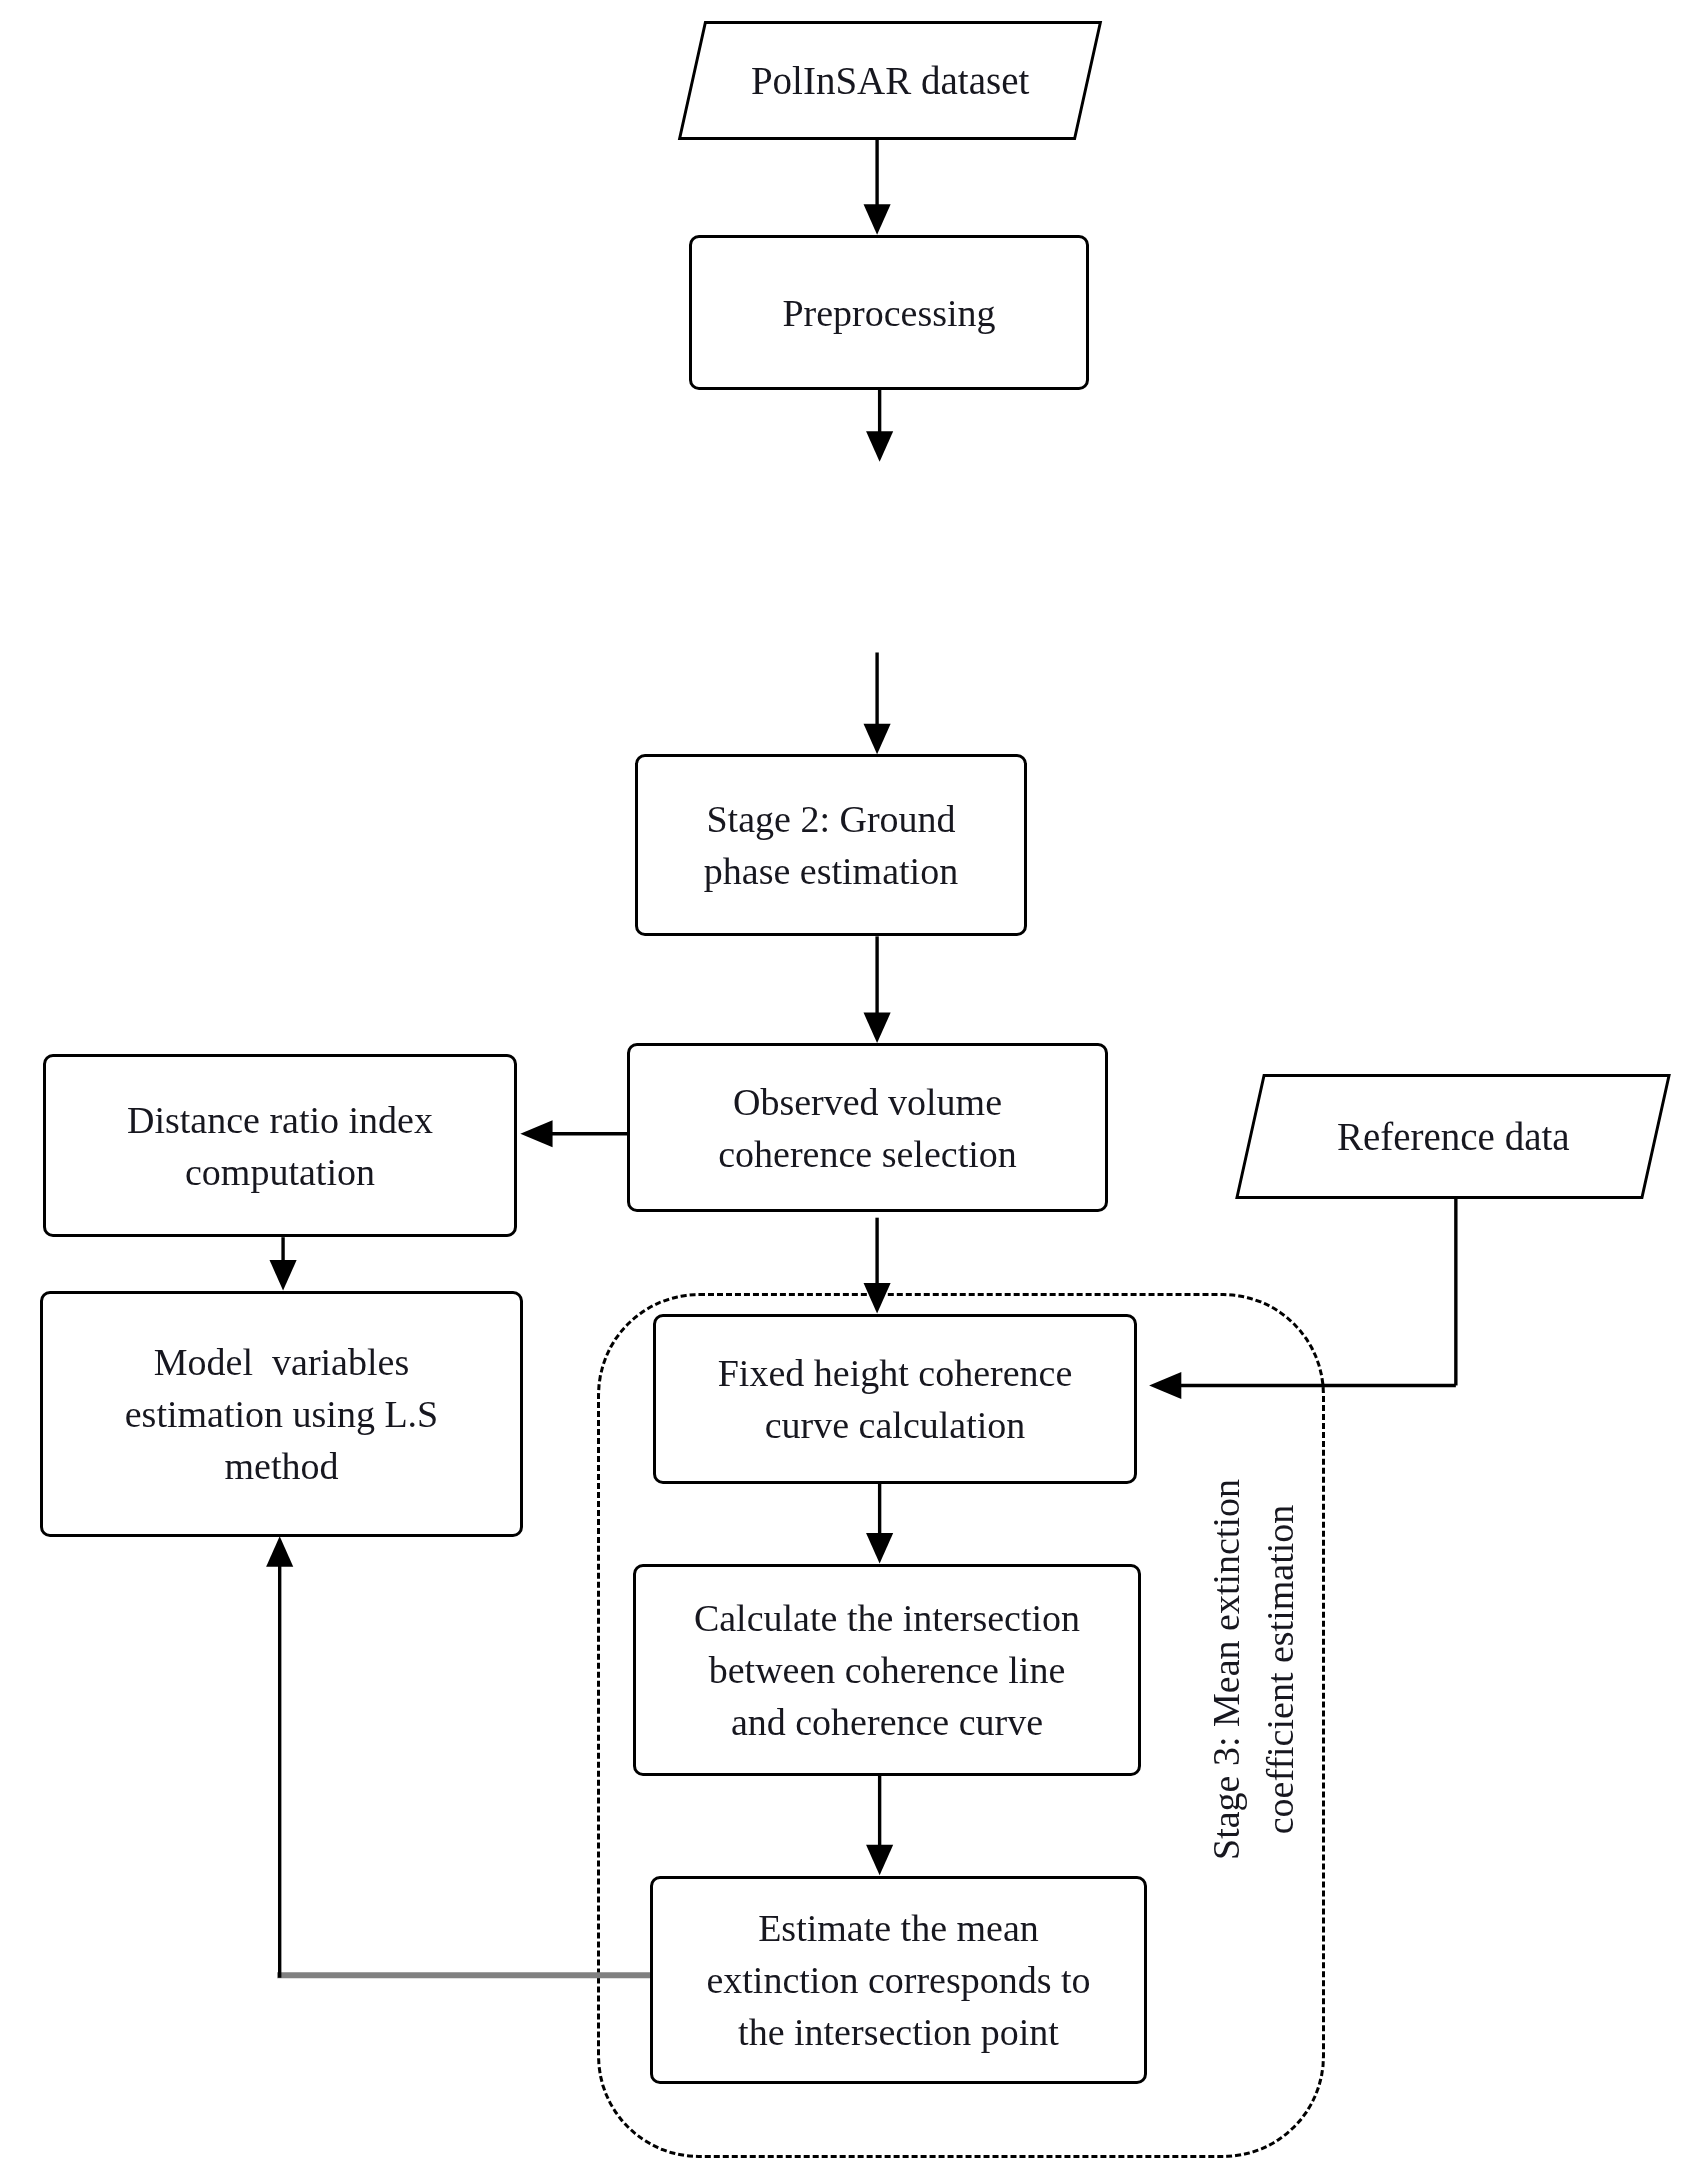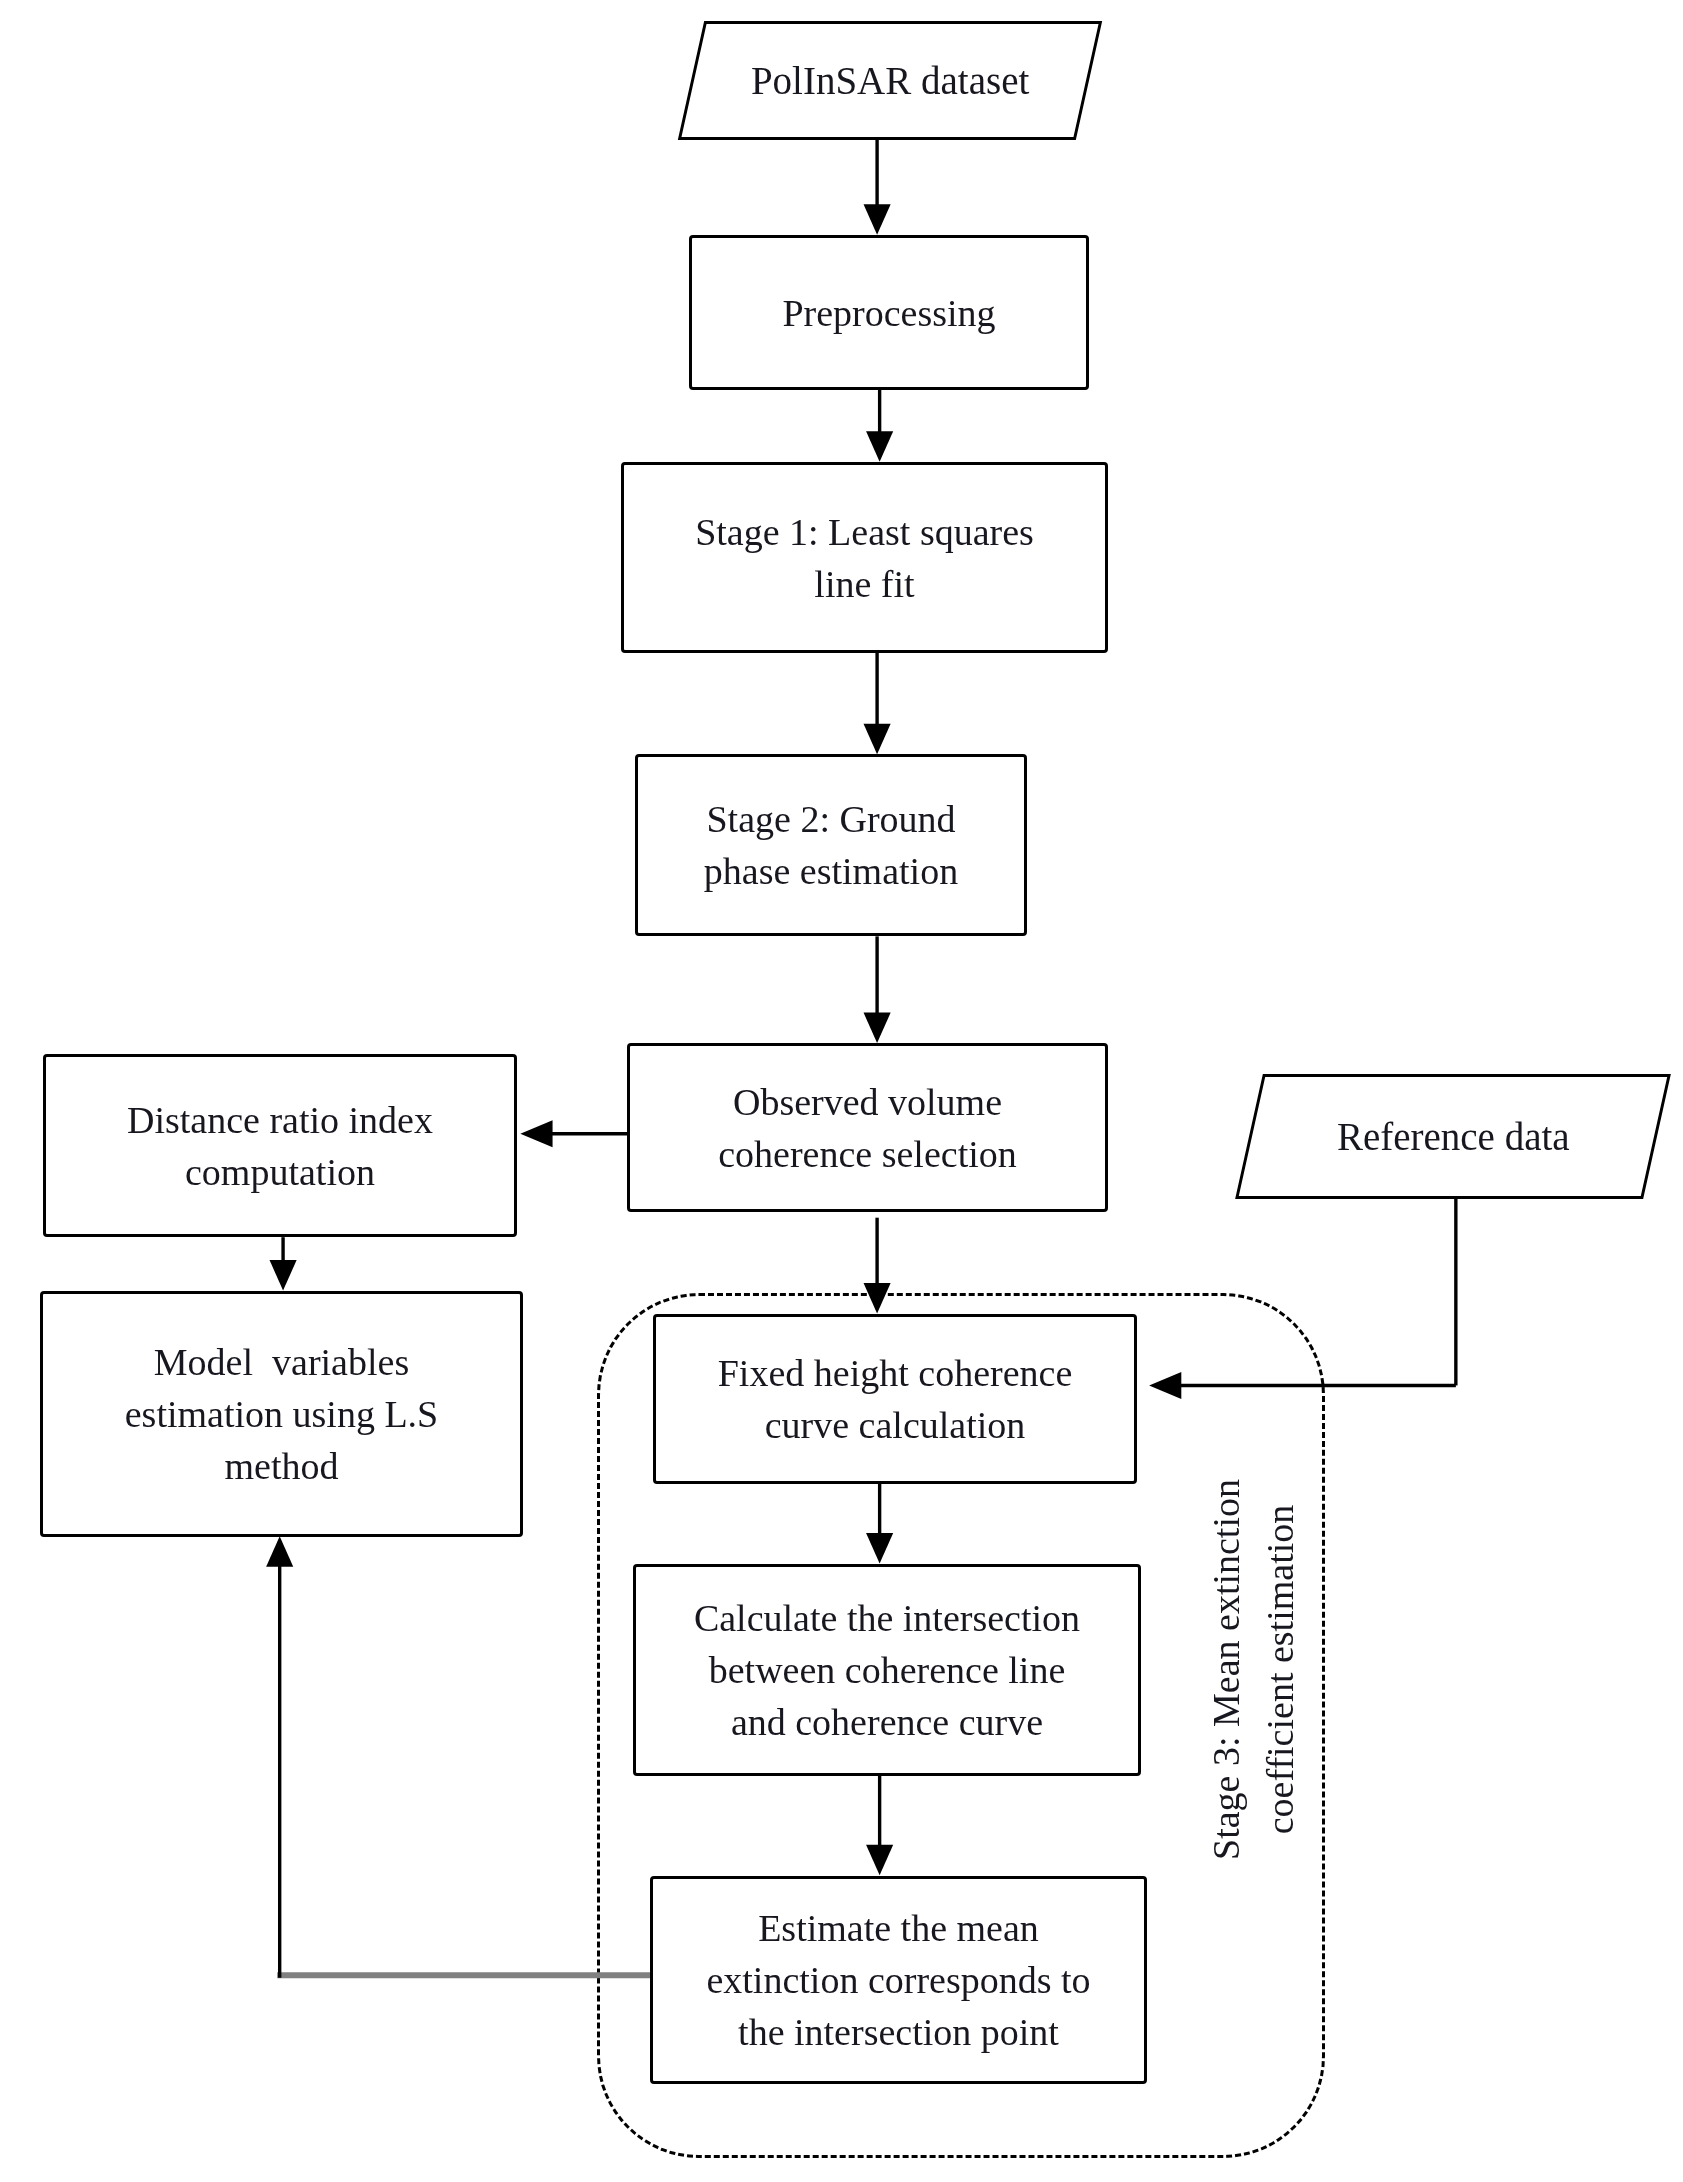--- a/index.html
+++ b/index.html
@@ -5,21 +5,21 @@
   html,body{margin:0;padding:0;background:#ffffff;}
   .canvas{
     position:relative;width:1683px;height:2182px;background:#ffffff;
     font-family:"Liberation Serif", serif;color:#17171f;overflow:hidden;
   }
   .node{
     position:absolute;box-sizing:border-box;border:3.4px solid #000;
     display:flex;align-items:center;justify-content:center;text-align:center;
     background:#ffffff;z-index:2;
   }
-  .rounded{border-radius:4px;}
+  .rounded{border-radius:10px;}
   .label{white-space:pre-wrap;font-size:38px;line-height:52px;}
   .para{transform:skewX(-12.5deg);}
   .para .label{transform:skewX(12.5deg);font-size:39px;}
   .group{
     position:absolute;box-sizing:border-box;border:3.4px dashed #000;
     border-radius:102px;background:transparent;z-index:1;
   }
   .rot{
     position:absolute;display:flex;align-items:center;justify-content:center;
     text-align:center;transform:rotate(-90deg);z-index:2;
@@ -49,24 +49,20 @@
   <div class="group" id="group3"></div>
 
   <div class="node para" id="polinsar">
     <div class="label">PolInSAR dataset</div>
   </div>
 
   <div class="node rounded" id="preprocessing">
     <div class="label">Preprocessing</div>
   </div>
 
-  <div class="node rounded" id="stage1">
-    <div class="label">Stage 1: Least squares
-line fit</div>
-  </div>
 
   <div class="node rounded" id="stage2">
     <div class="label">Stage 2: Ground
 phase estimation</div>
   </div>
 
   <div class="node rounded" id="observed">
     <div class="label">Observed volume
 coherence selection</div>
   </div>

